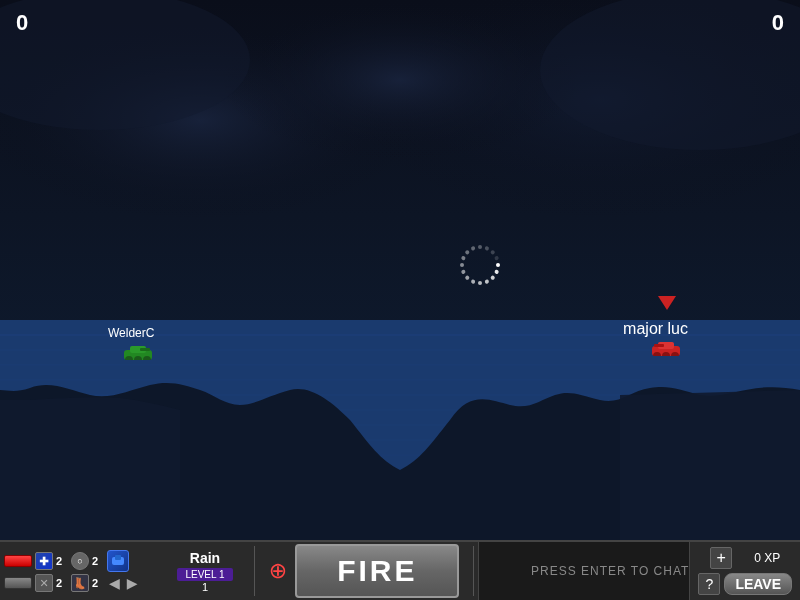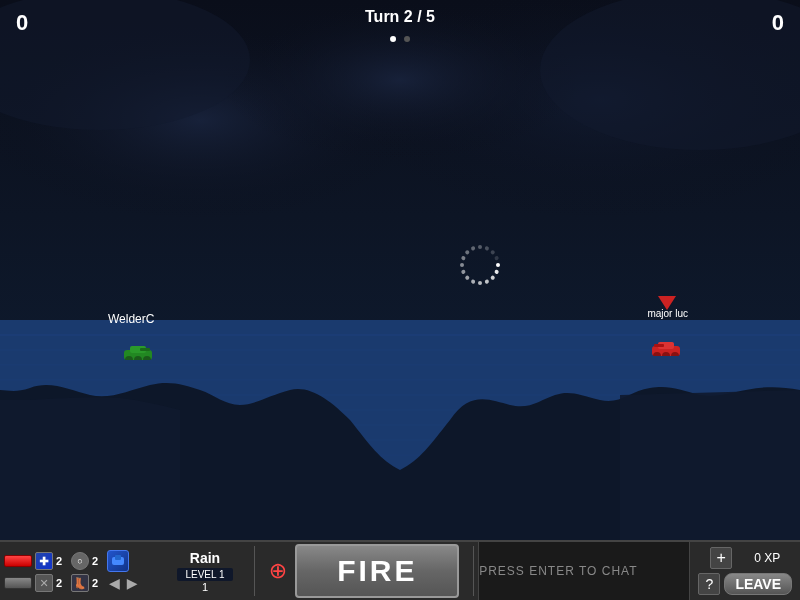--- a/index.html
+++ b/index.html
@@ -88,32 +88,32 @@
       position: absolute;
       top: 240px;
       left: 455px;
       width: 50px;
       height: 50px;
     }
 
     
     #player-left-label {
       position: absolute;
-      top: 312px;
+      top: 326px;
       left: 108px;
       color: white;
       font-size: 12px;
       z-index: 20;
     }
     #player-right-label {
       position: absolute;
-      top: 308px;
+      top: 320px;
       right: 112px;
       color: white;
-      font-size: 10px;
+      font-size: 16px;
       z-index: 20;
     }
 
     
     #tank-left {
       position: absolute;
       top: 344px;
       left: 122px;
       z-index: 20;
     }
@@ -233,21 +233,21 @@
       padding: 0 8px;
     }
 
     #weapon-name {
       color: white;
       font-size: 14px;
       font-weight: bold;
     }
 
     #weapon-level {
-      background: #0f172a;
+      background: #4c1d95;
       color: white;
       font-size: 10px;
       padding: 1px 8px;
       border-radius: 2px;
       margin-top: 2px;
     }
 
     #weapon-count {
       color: white;
       font-size: 11px;
@@ -300,21 +300,21 @@
       margin-right: 8px;
       color: #ff4444;
       font-size: 22px;
     }
 
     
     #chat-area {
       flex: 1;
       display: flex;
       align-items: center;
-      justify-content: flex-start;
+      justify-content: flex-end;
       background: #1a1a1a;
       height: 100%;
       border-left: 1px solid #444;
       border-right: 1px solid #444;
     }
 
     #chat-prompt {
       color: #888;
       font-size: 12px;
       letter-spacing: 1px;
@@ -403,27 +403,20 @@
       <ellipse cx="400" cy="80" rx="180" ry="80" fill="url(#cloudg1)"></ellipse>
       <ellipse cx="100" cy="60" rx="150" ry="70" fill="#111a2e" opacity="0.5"></ellipse>
       <ellipse cx="700" cy="70" rx="160" ry="80" fill="#111a2e" opacity="0.5"></ellipse>
     </svg>
   </div>
 
   <div id="score-left">0</div>
 
   <div id="score-right">0</div>
 
-  <div id="turn-indicator">
-    <div>Turn 2 / 5</div>
-    <div id="turn-dots">
-      <span class="turn-dot active"></span>
-      <span class="turn-dot inactive"></span>
-    </div>
-  </div>
 
   <div id="loading-circle">
     <svg width="50" height="50" viewBox="0 0 50 50" xmlns="http://www.w3.org/2000/svg">
 
       <g transform="translate(25,25)">
         <circle cx="18" cy="0" r="2" fill="white" opacity="1" transform="rotate(0)"></circle>
         <circle cx="18" cy="0" r="2" fill="white" opacity="0.9" transform="rotate(22.5)"></circle>
         <circle cx="18" cy="0" r="2" fill="white" opacity="0.8" transform="rotate(45)"></circle>
         <circle cx="18" cy="0" r="2" fill="white" opacity="0.75" transform="rotate(67.5)"></circle>
         <circle cx="18" cy="0" r="2" fill="white" opacity="0.7" transform="rotate(90)"></circle>

